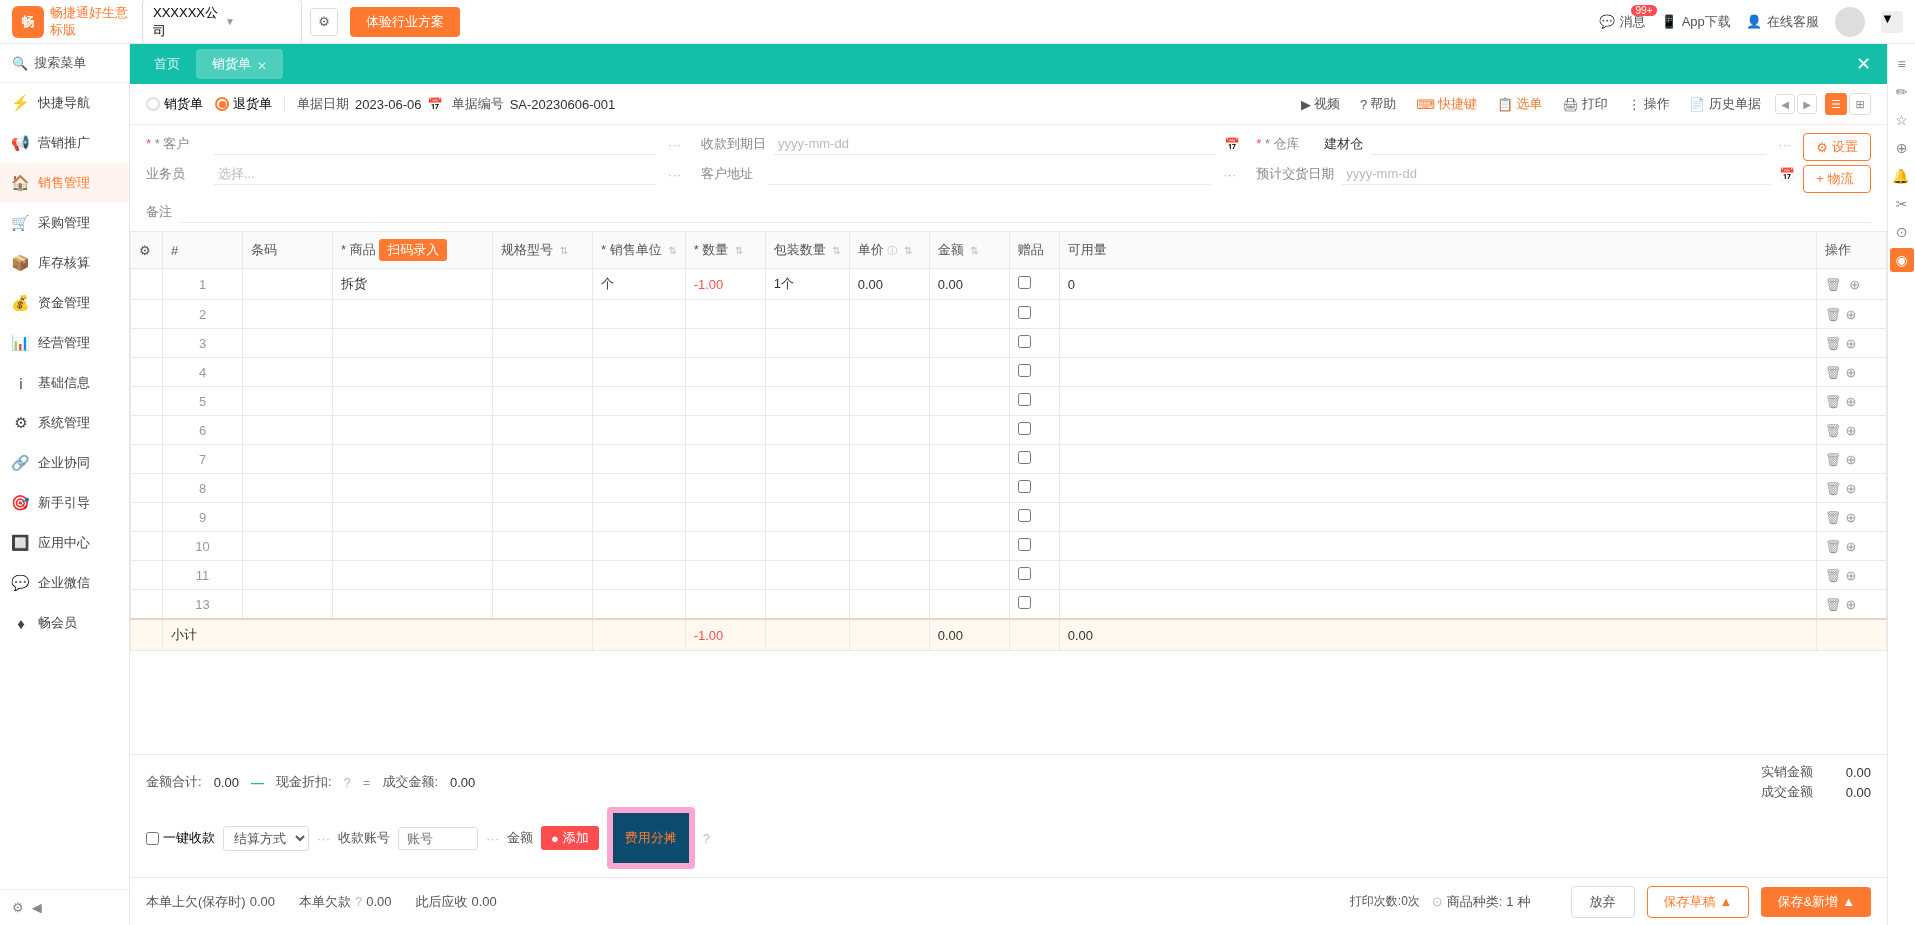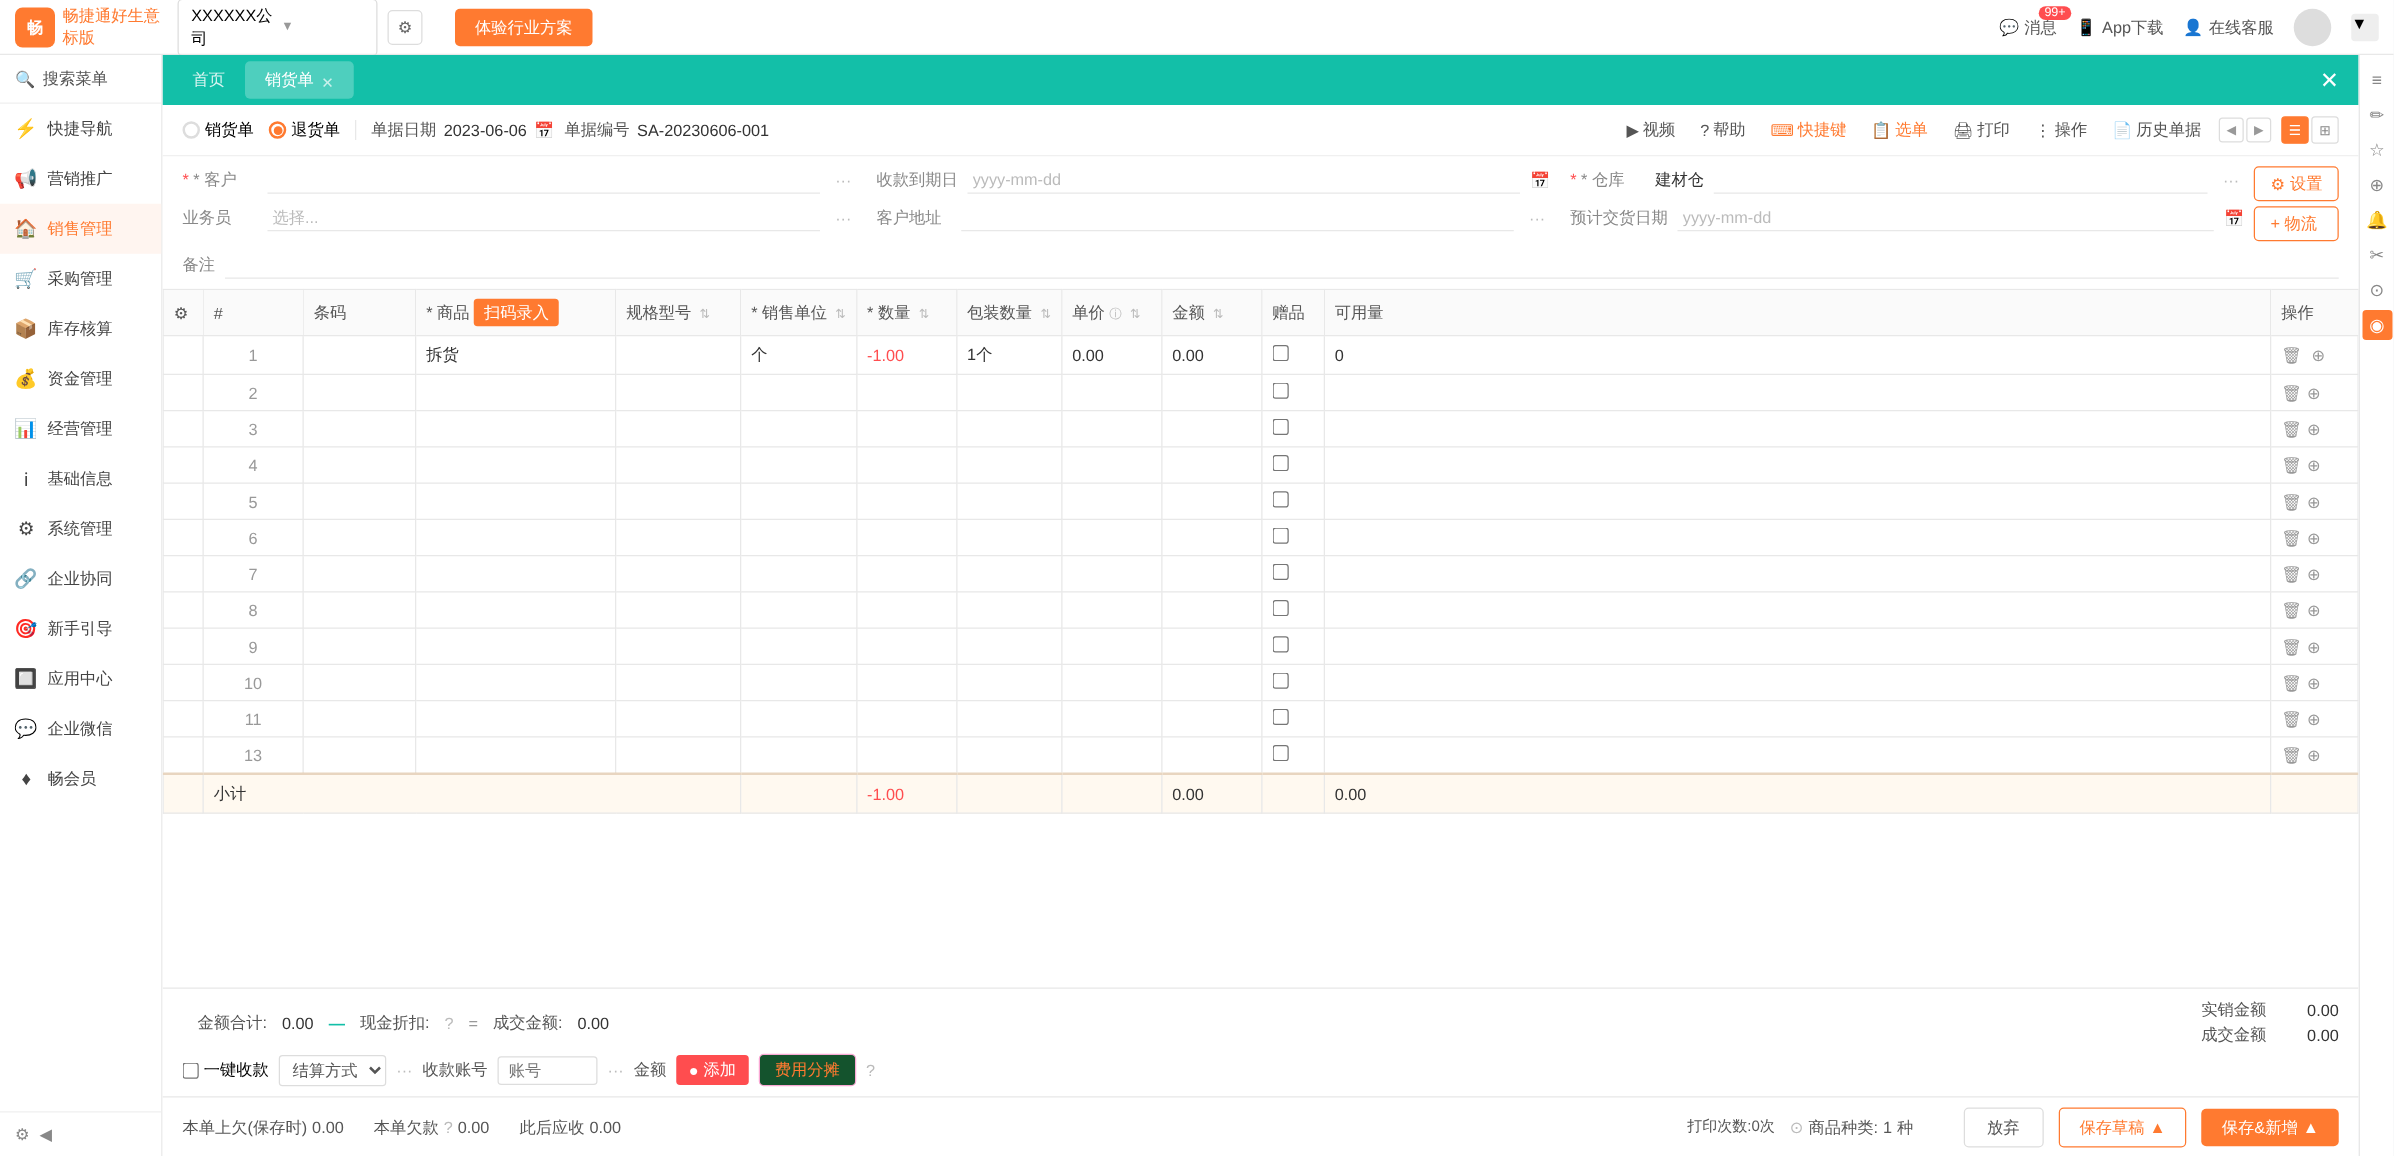--- a/index.html
+++ b/index.html
@@ -7,21 +7,21 @@
 
     
     .top-bar { height: 44px; background: #fff; display: flex; align-items: center; padding: 0 12px; border-bottom: 1px solid #e8e8e8; flex-shrink: 0; }
     .brand { display: flex; align-items: center; gap: 6px; width: 130px; }
     .brand-icon { width: 32px; height: 32px; background: #ff7a30; border-radius: 6px; display: flex; align-items: center; justify-content: center; color: #fff; font-size: 16px; font-weight: bold; }
     .brand-text { font-size: 11px; color: #ff7a30; line-height: 1.3; }
     .company-select { display: flex; align-items: center; gap: 6px; border: 1px solid #ddd; border-radius: 4px; padding: 4px 10px; cursor: pointer; min-width: 160px; }
     .company-select span { flex: 1; font-size: 13px; }
     .company-select .arrow { color: #999; font-size: 10px; }
     .gear-btn { width: 28px; height: 28px; border: 1px solid #ddd; border-radius: 4px; display: flex; align-items: center; justify-content: center; cursor: pointer; margin-left: 8px; color: #666; }
-    .trial-btn { background: #ff7a30; color: #fff; border: none; border-radius: 4px; padding: 6px 16px; cursor: pointer; margin-left: 26px; font-size: 13px; }
+    .trial-btn { background: #ff7a30; color: #fff; border: none; border-radius: 4px; padding: 6px 16px; cursor: pointer; margin-left: 12px; font-size: 13px; }
     .top-right { margin-left: auto; display: flex; align-items: center; gap: 16px; }
     .top-right-item { display: flex; align-items: center; gap: 4px; cursor: pointer; color: #555; font-size: 13px; position: relative; }
     .badge { background: #ff4d4f; color: #fff; font-size: 10px; border-radius: 10px; padding: 0 5px; position: absolute; top: -8px; right: -12px; }
     .avatar { width: 30px; height: 30px; border-radius: 50%; background: #ddd; }
 
     
     .nav-tabs { height: 40px; background: #13bfa8; display: flex; align-items: center; padding: 0 8px; flex-shrink: 0; }
     .nav-tab { padding: 6px 16px; cursor: pointer; color: rgba(255,255,255,0.85); font-size: 13px; border-radius: 4px; display: flex; align-items: flex-end; gap: 6px; }
     .nav-tab.active { background: rgba(255,255,255,0.25); color: #fff; font-weight: 500; }
     .nav-tab .close-x { color: rgba(255,255,255,0.7); font-size: 12px; cursor: pointer; }
@@ -89,31 +89,31 @@
     table th { background: #fafafa; border: 1px solid #e8e8e8; padding: 7px 8px; text-align: left; font-weight: 500; color: #555; white-space: nowrap; position: sticky; top: 0; z-index: 2; }
     table th .sort-icon { color: #bbb; margin-left: 3px; font-size: 10px; }
     table td { border: 1px solid #e8e8e8; padding: 6px 8px; color: #333; }
     .row-num { color: #999; text-align: center; }
     .scan-btn { background: #ff7a30; color: #fff; border: none; border-radius: 3px; padding: 2px 8px; cursor: pointer; font-size: 13px; }
     .red-text { color: #ff4d4f; }
     .subtotal-row td { background: #fff9f0; font-weight: 500; border-top: 2px solid #e8d5c0; }
 
     
     .bottom-summary { background: #fff; border-top: 1px solid #e8e8e8; padding: 8px 16px; flex-shrink: 0; }
-    .summary-row1 { display: flex; align-items: center; gap: 12px; margin-left: 12px; }
+    .summary-row1 { display: flex; align-items: center; gap: 12px; }
     .summary-label { color: #555; }
     .summary-value { color: #333; font-weight: 500; }
     .summary-eq { color: #999; }
     .summary-dash { color: #13bfa8; font-weight: bold; }
     .payment-row { display: flex; align-items: center; gap: 8px; margin-top: 6px; }
     .payment-check { display: flex; align-items: center; gap: 4px; cursor: pointer; }
     .payment-select { border: 1px solid #ddd; border-radius: 3px; padding: 3px 6px; background: #fff; color: #555; }
     .payment-input { border: 1px solid #ddd; border-radius: 3px; padding: 3px 8px; width: 80px; }
     .add-btn { background: #ff4d4f; color: #fff; border: none; border-radius: 3px; padding: 3px 10px; cursor: pointer; display: flex; align-items: center; gap: 4px; }
-    .expense-btn { border: 1px solid #f9a8d4; color: #ff7a30; background: #14532d; border-radius: 4px; padding: 3px 12px; cursor: pointer; }
+    .expense-btn { border: 6px solid #f9a8d4; color: #ff7a30; background: #0c4a6e; border-radius: 4px; padding: 16px 12px; cursor: pointer; }
 
     
     .footer-bar { height: 48px; background: #fff; border-top: 1px solid #e8e8e8; display: flex; align-items: center; padding: 0 16px; gap: 24px; flex-shrink: 0; }
     .footer-item { display: flex; align-items: center; gap: 4px; color: #555; }
     .footer-item .val { font-weight: 500; }
     .footer-right { margin-left: auto; display: flex; align-items: center; gap: 12px; }
     .footer-print { color: #555; font-size: 12px; }
     .footer-product { display: flex; align-items: center; gap: 4px; color: #555; font-size: 12px; }
     .discard-btn { border: 1px solid #ddd; background: #fff; border-radius: 4px; padding: 6px 18px; cursor: pointer; color: #555; margin-left: 28px; }
     .save-draft-btn { border: 1px solid #ff7a30; color: #ff7a30; background: #fff; border-radius: 4px; padding: 6px 16px; cursor: pointer; display: flex; align-items: center; gap: 4px; }

